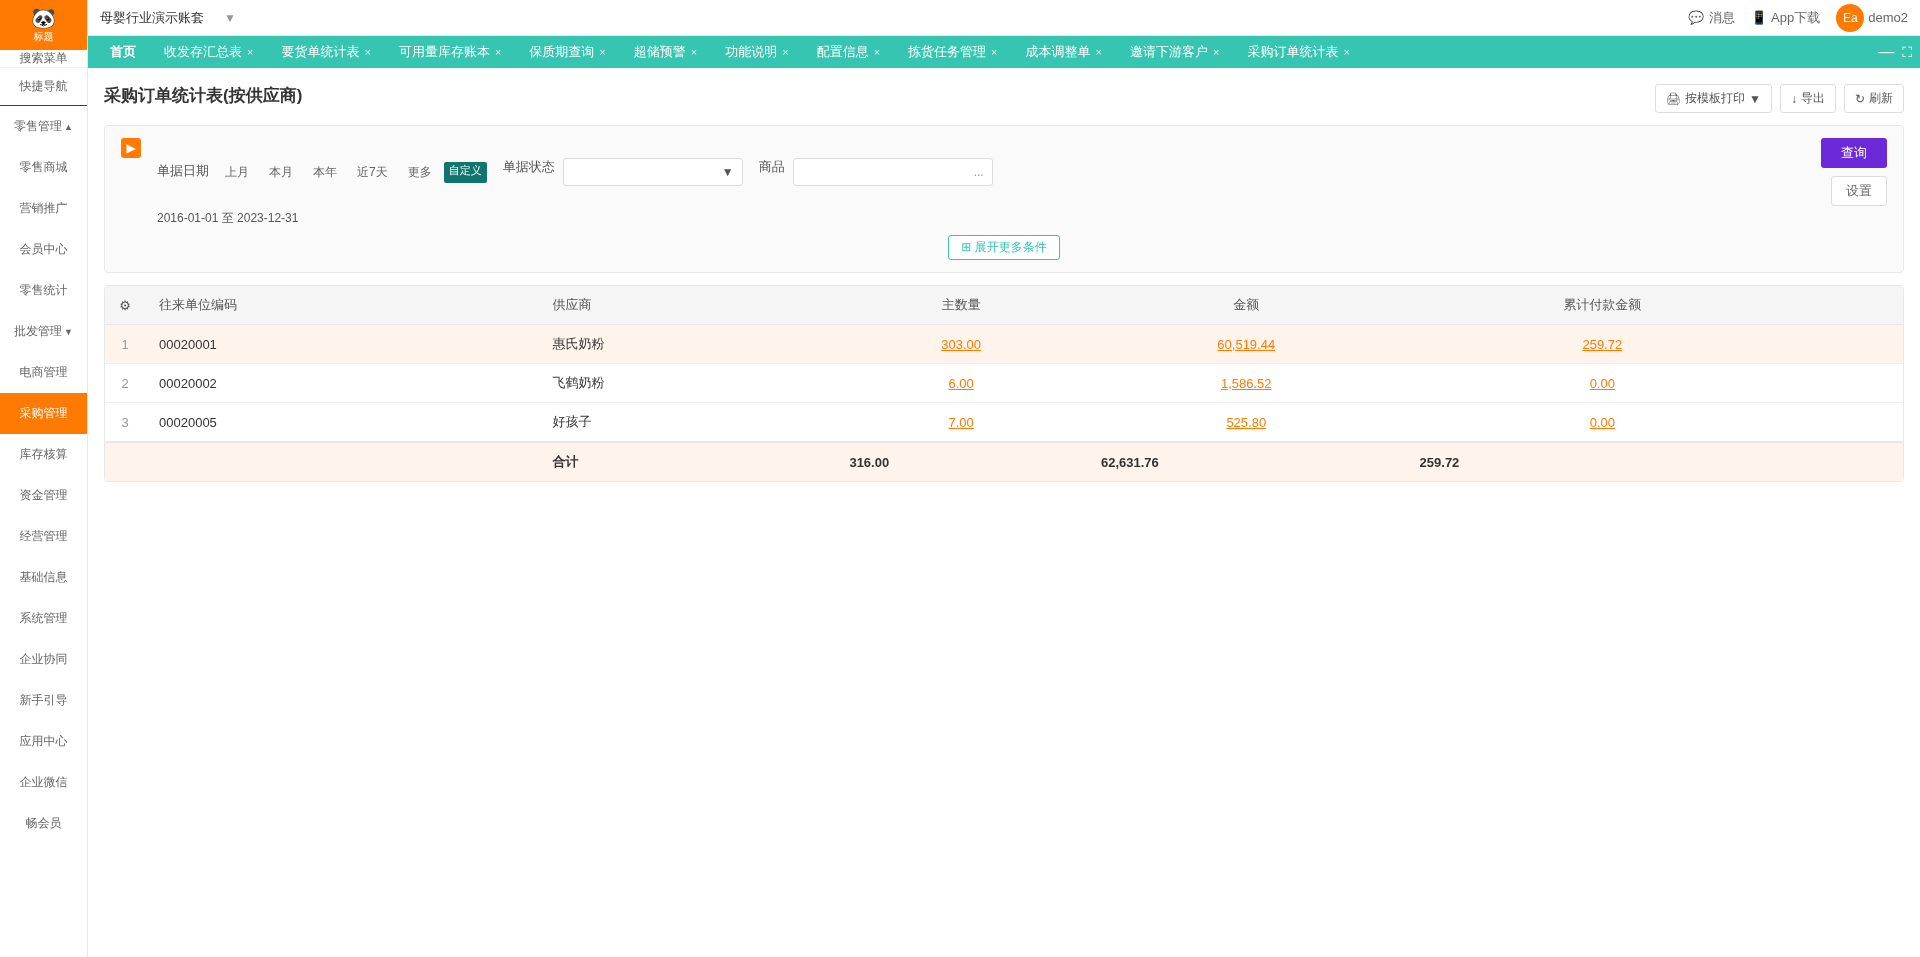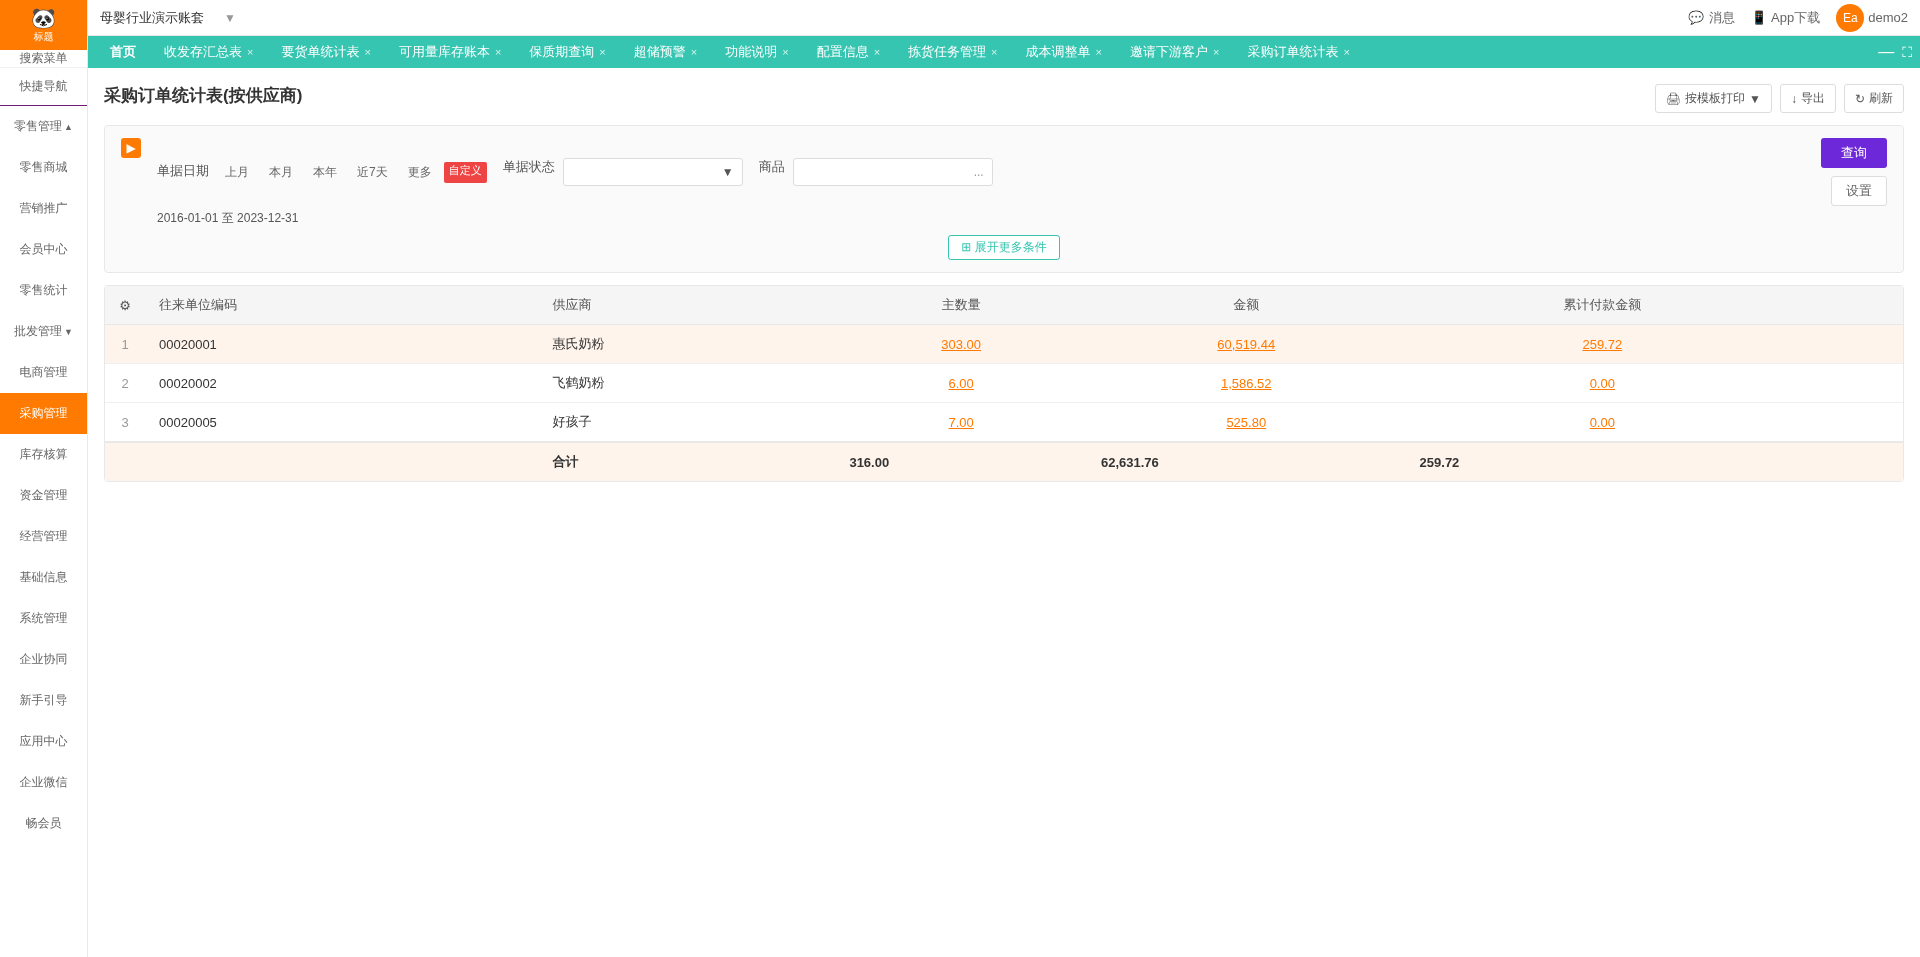--- a/index.html
+++ b/index.html
@@ -50,21 +50,21 @@
     .btn-refresh { display: flex; align-items: center; gap: 4px; padding: 5px 10px; border: 1px solid #ddd; background: #fff; border-radius: 3px; cursor: pointer; font-size: 12px; color: #555; }
 
     
     .filter-area { background: #fafafa; border: 1px solid #e8e8e8; border-radius: 4px; padding: 12px 16px; margin-bottom: 12px; }
     .filter-row { display: flex; align-items: center; gap: 16px; flex-wrap: wrap; }
     .filter-item { display: flex; align-items: flex-start; gap: 8px; }
     .filter-label { font-size: 13px; color: #555; white-space: nowrap; }
     .date-shortcuts { display: flex; gap: 4px; }
     .date-shortcut { padding: 2px 8px; font-size: 12px; color: #666; cursor: pointer; border-radius: 2px; }
     .date-range { display: flex; align-items: center; gap: 4px; font-size: 12px; color: #555; margin-top: 4px; }
-    .custom-badge { background: #ef4444; color: #fff; font-size: 11px; padding: 1px 5px; border-radius: 2px; }
+    .custom-badge { background: #0f766e; color: #fff; font-size: 11px; padding: 1px 5px; border-radius: 2px; }
     .filter-select { border: 1px solid #ddd; border-radius: 3px; padding: 4px 8px; font-size: 12px; color: #555; background: #fff; cursor: pointer; display: flex; align-items: center; gap: 4px; min-width: 180px; height: 28px; }
     .filter-input { border: 1px solid #ddd; border-radius: 3px; padding: 4px 8px; font-size: 12px; color: #555; background: #fff; min-width: 200px; height: 28px; }
     .btn-query { background: #6d28d9; color: #fff; border: none; border-radius: 3px; padding: 6px 20px; font-size: 13px; cursor: pointer; }
     .btn-settings { background: #fff; color: #666; border: 1px solid #ddd; border-radius: 3px; padding: 5px 14px; font-size: 13px; cursor: pointer; margin-top: 4px; }
     .expand-row { text-align: center; margin-top: 8px; }
     .expand-btn { color: #36c5b0; font-size: 12px; cursor: pointer; border: 1px solid #36c5b0; border-radius: 3px; padding: 3px 12px; background: #fff; }
     .toggle-icon { display: inline-block; width: 20px; height: 20px; background: #ff7a00; border-radius: 3px; color: #fff; text-align: center; line-height: 20px; cursor: pointer; margin-right: 8px; font-size: 12px; }
 
     
     .table-wrapper { border: 1px solid #e8e8e8; border-radius: 4px; overflow: hidden; }

